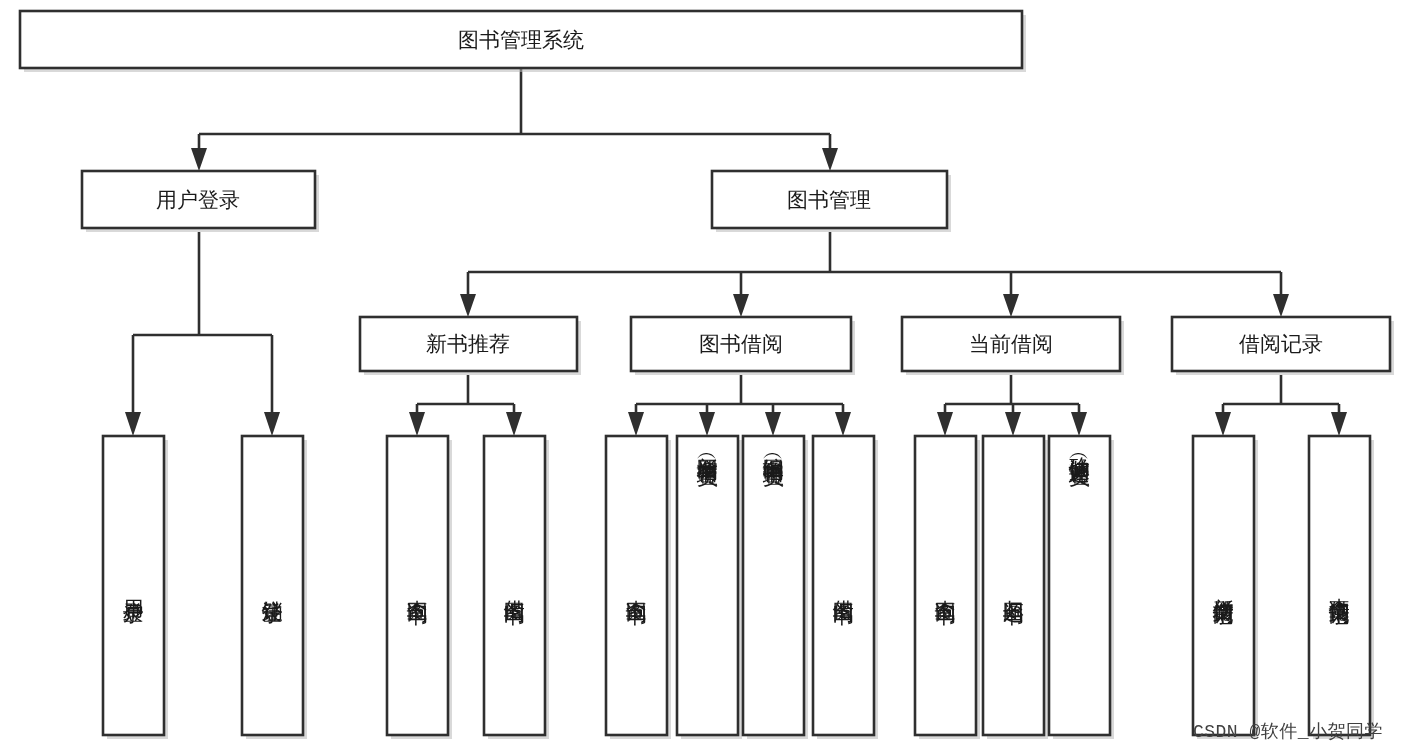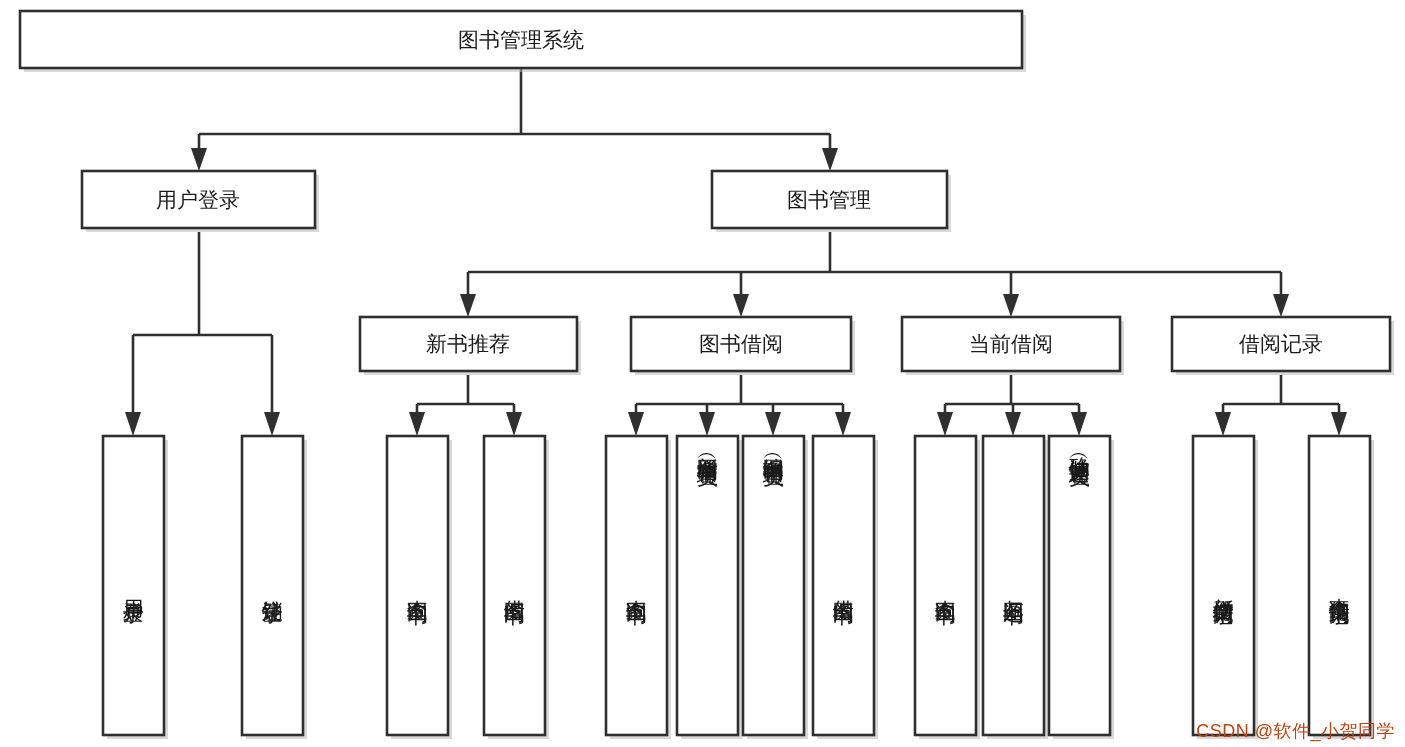--- a/index.html
+++ b/index.html
@@ -64,25 +64,25 @@
     text-orientation: upright;
     font-family: "Liberation Sans", "DejaVu Sans", sans-serif;
     font-size: 21px;
     line-height: 1.12;
     color: #1a1a1a;
     letter-spacing: 1.5px;
     white-space: nowrap;
   }
   #watermark {
     position: absolute;
-    right: 10px;
+    right: 22px;
     bottom: 4px;
-    font-family: Liberation Sans, sans-serif;
+    font-family: Liberation Mono, monospace;
     font-size: 18px;
-    color: #c2410c;
+    color: #404040;
     letter-spacing: 0.5px;
     white-space: nowrap;
   }
 </style>
 </head>
 <body>
 
 <div id="diagram-root">
 
   <svg id="flow-svg" viewBox="0 0 1405 747">

